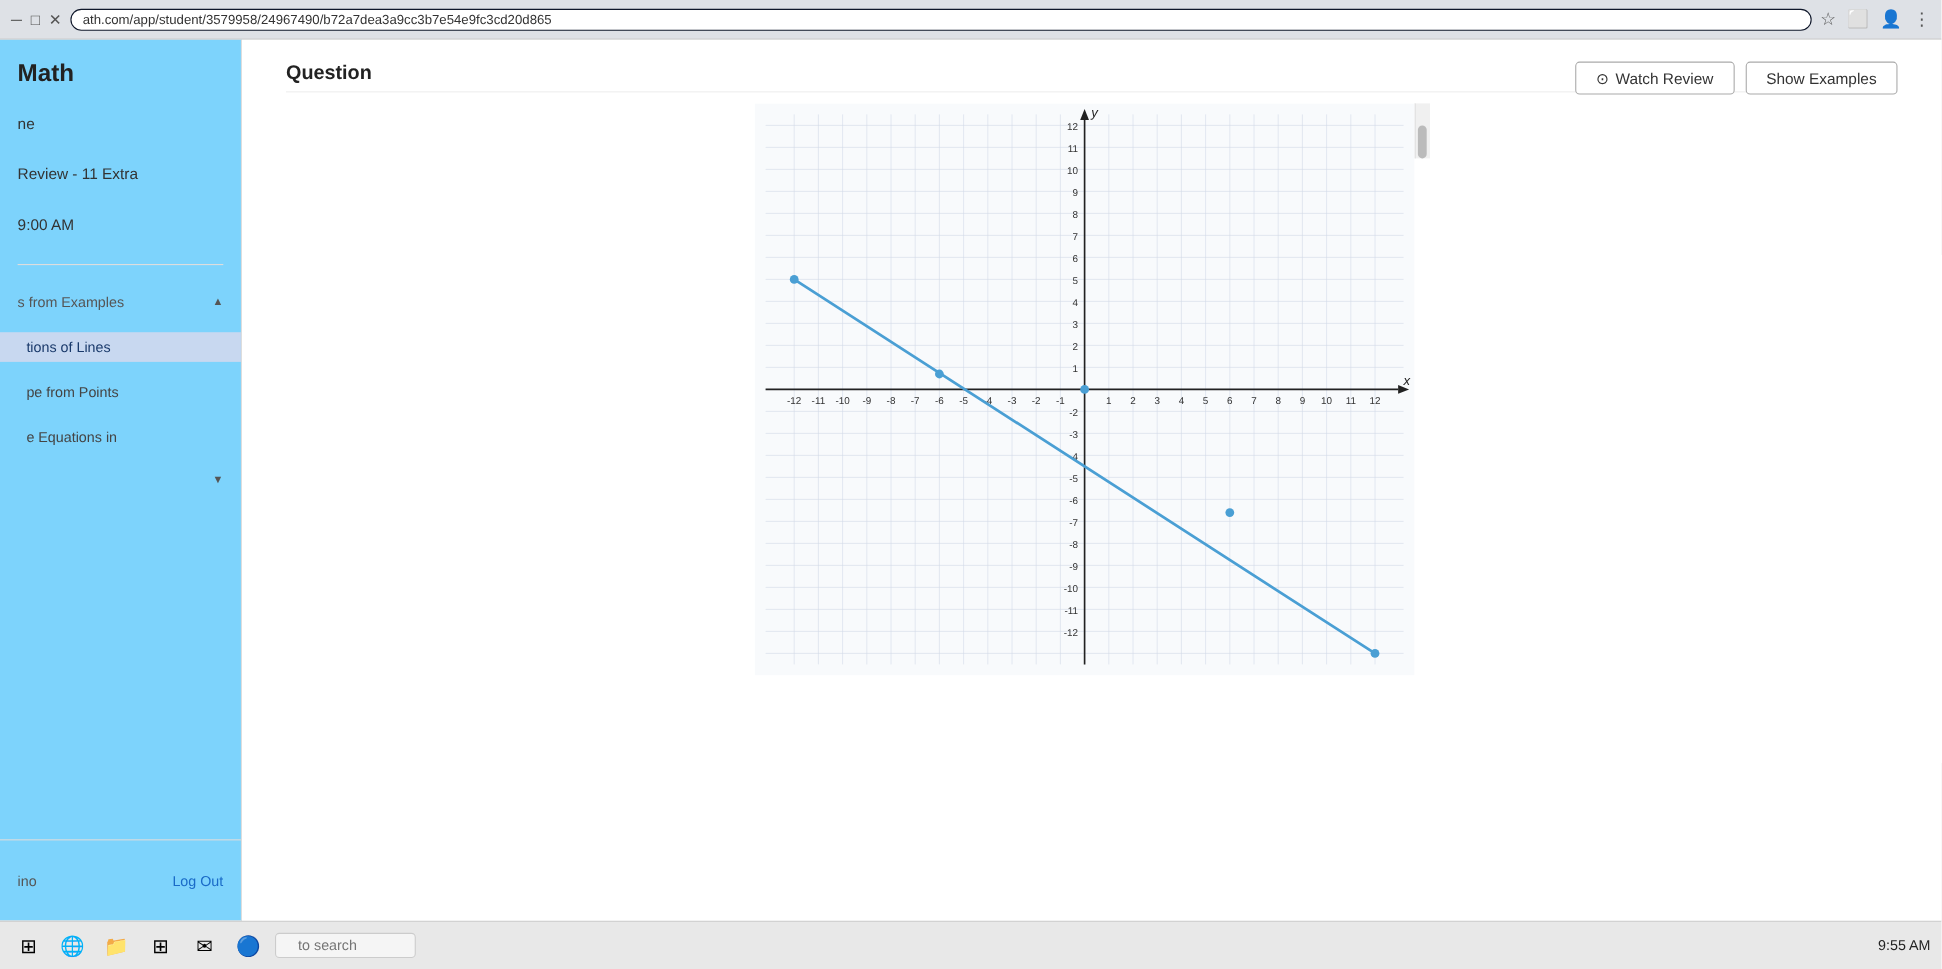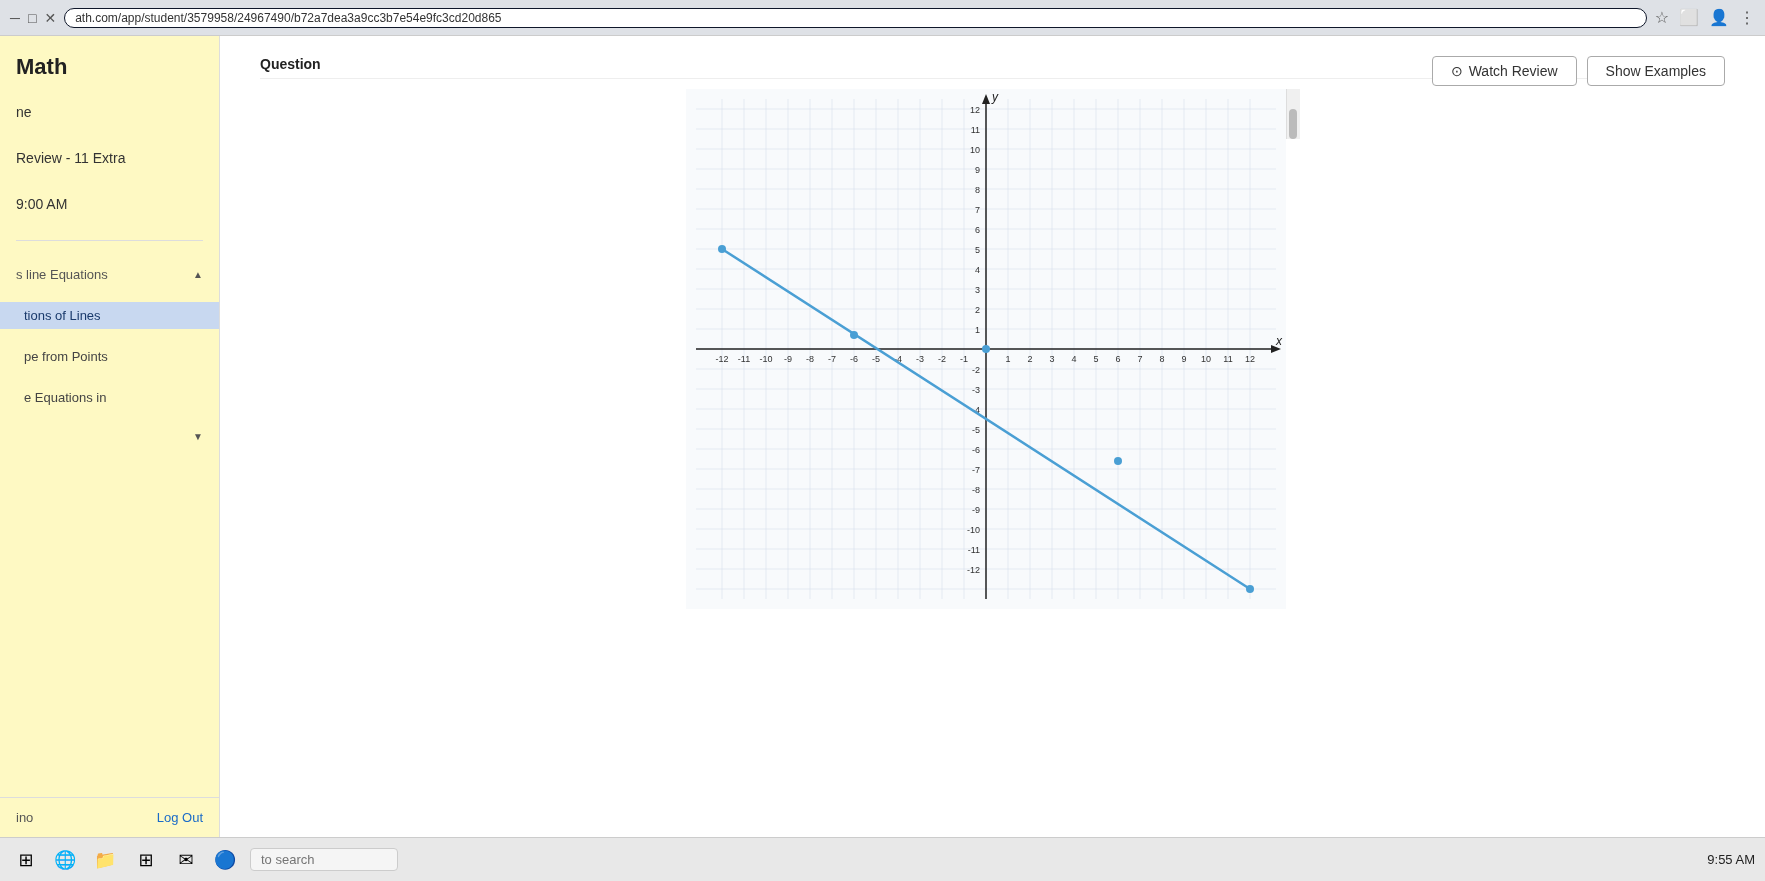--- a/index.html
+++ b/index.html
@@ -35,21 +35,21 @@
     
     .main-layout {
       display: flex;
       flex: 1;
       overflow: hidden;
     }
 
     
     .sidebar {
       width: 220px;
-      background: #fef9c3;
+      background: #7dd3fc;
       border-right: 1px solid #ddd;
       display: flex;
       flex-direction: column;
       padding-top: 10px;
       flex-shrink: 0;
     }
     .sidebar-brand {
       font-size: 22px;
       font-weight: bold;
       padding: 8px 16px;
@@ -85,21 +85,21 @@
       padding: 6px 24px;
       font-size: 13px;
       color: #444;
       cursor: pointer;
     }
     .sidebar-sub-item.active {
       background: #c8d8f0;
       color: #1a3a6b;
     }
     .sidebar-footer {
-      padding: 12px 16px;
+      padding: 29px 16px;
       display: flex;
       justify-content: space-between;
       align-items: flex-end;
       font-size: 13px;
       color: #555;
       border-top: 1px solid #ddd;
     }
     .sidebar-footer a {
       color: #1a6bc8;
       cursor: pointer;
@@ -111,21 +111,21 @@
     .content-area {
       flex: 1;
       background: white;
       padding: 20px 40px;
       overflow-y: auto;
       position: relative;
     }
 
     
     .question-header {
-      font-size: 14px;
+      font-size: 18px;
       font-weight: bold;
       color: #222;
       margin-bottom: 0;
       border-bottom: 1px solid #eee;
       padding-bottom: 6px;
     }
     .question-actions {
       position: absolute;
       top: 20px;
       right: 40px;
@@ -209,24 +209,24 @@
     }
     .taskbar-time {
       margin-left: auto;
       font-size: 13px;
       color: #222;
     }
     .taskbar-search {
       background: #f5f5f5;
       border: 1px solid #ccc;
       border-radius: 4px;
-      padding: 3px 10px;
+      padding: 3px 20px;
       font-size: 13px;
       color: #555;
-      width: 148px;
+      width: 128px;
     }
   </style>
 </head>
 <body>
 
 <div class="browser-chrome">
   <span class="close-btn">─</span>
   <span class="close-btn">□</span>
   <span class="close-btn">✕</span>
   <input class="url-bar" type="text" value="ath.com/app/student/3579958/24967490/b72a7dea3a9cc3b7e54e9fc3cd20d865" style="">
@@ -250,21 +250,21 @@
       <div class="sidebar-item">
         <span>Review - 11 Extra</span>
       </div>
       <div class="sidebar-item">
         <span>9:00 AM</span>
       </div>
 
       <div class="sidebar-divider"></div>
 
       <div class="sidebar-section-header">
-        <span>s line Equations</span>
+        <span>s from Examples</span>
         <span class="chevron-icon">▲</span>
       </div>
 
       <div class="sidebar-sub-item active">
         <span>tions of Lines</span>
       </div>
       <div class="sidebar-sub-item">
         <span>pe from Points</span>
       </div>
       <div class="sidebar-sub-item">

